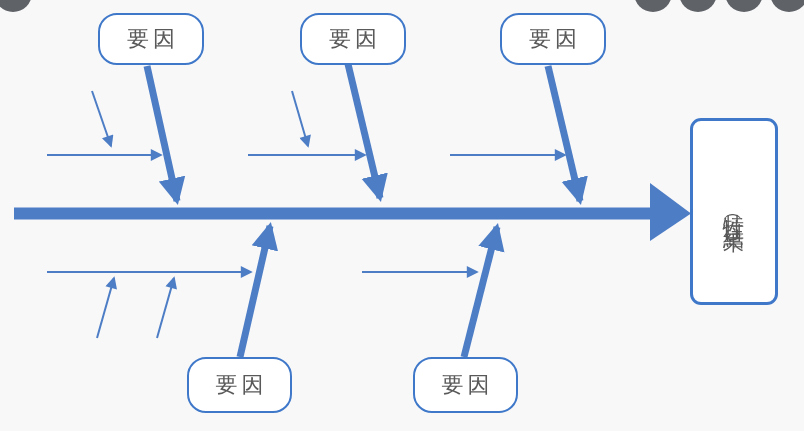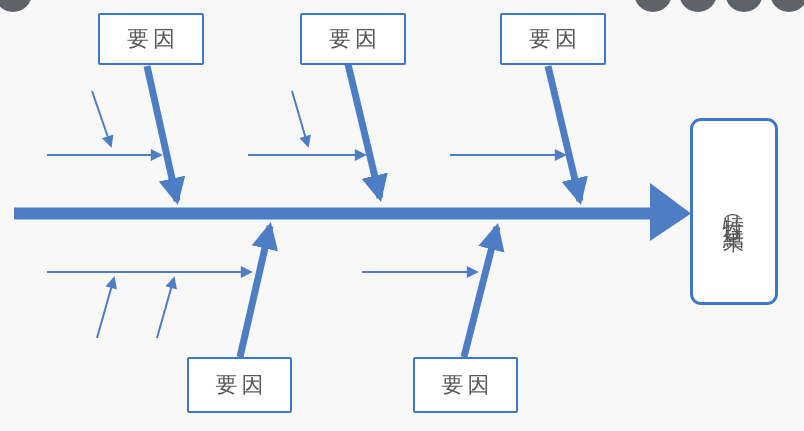--- a/index.html
+++ b/index.html
@@ -19,21 +19,21 @@
   .stage svg {
     position: absolute;
     left: 0;
     top: 0;
   }
   .cause-box {
     position: absolute;
     box-sizing: border-box;
     background: #ffffff;
     border: 2.5px solid #3f78c9;
-    border-radius: 2px;
+    border-radius: 19px;
     display: flex;
     align-items: center;
     justify-content: center;
     color: #595959;
     font-size: 22px;
     letter-spacing: 4px;
     text-indent: 4px;
     z-index: 2;
   }
   .effect-box {

